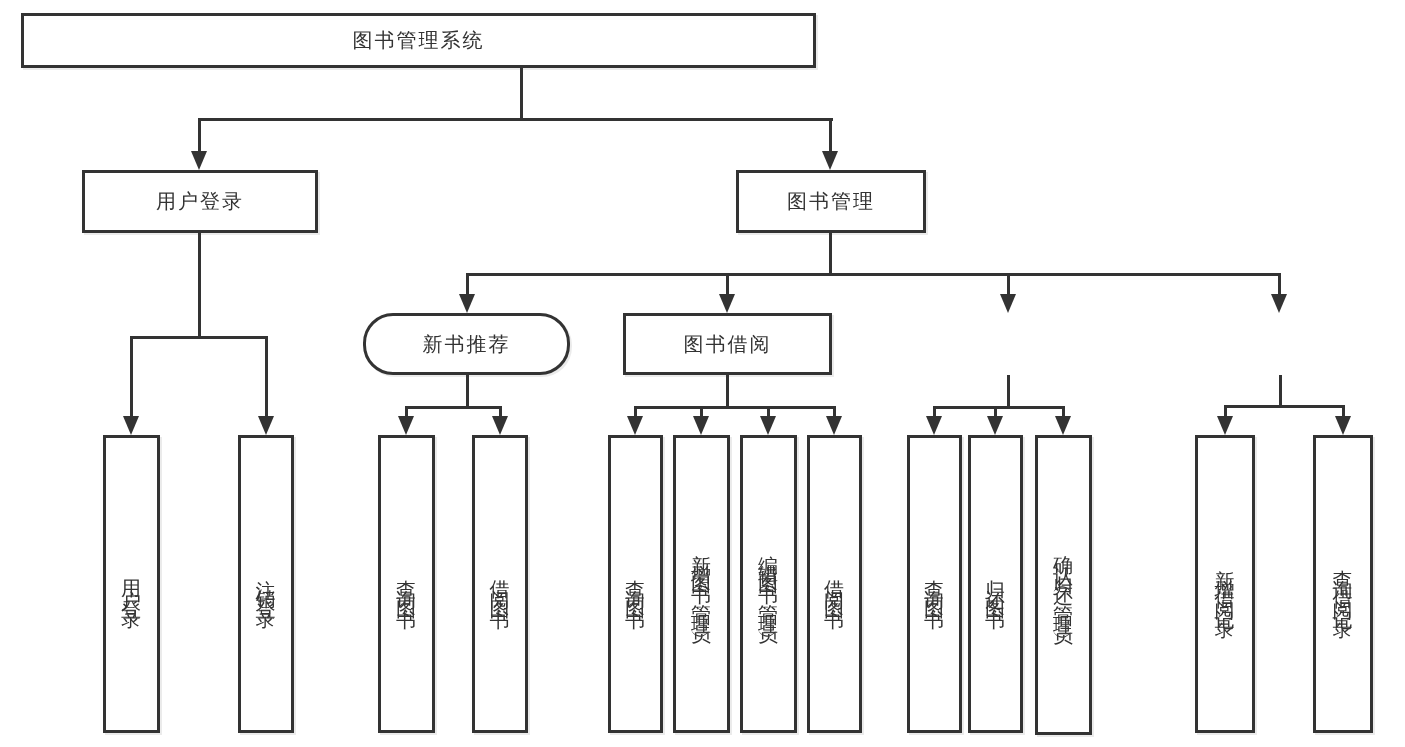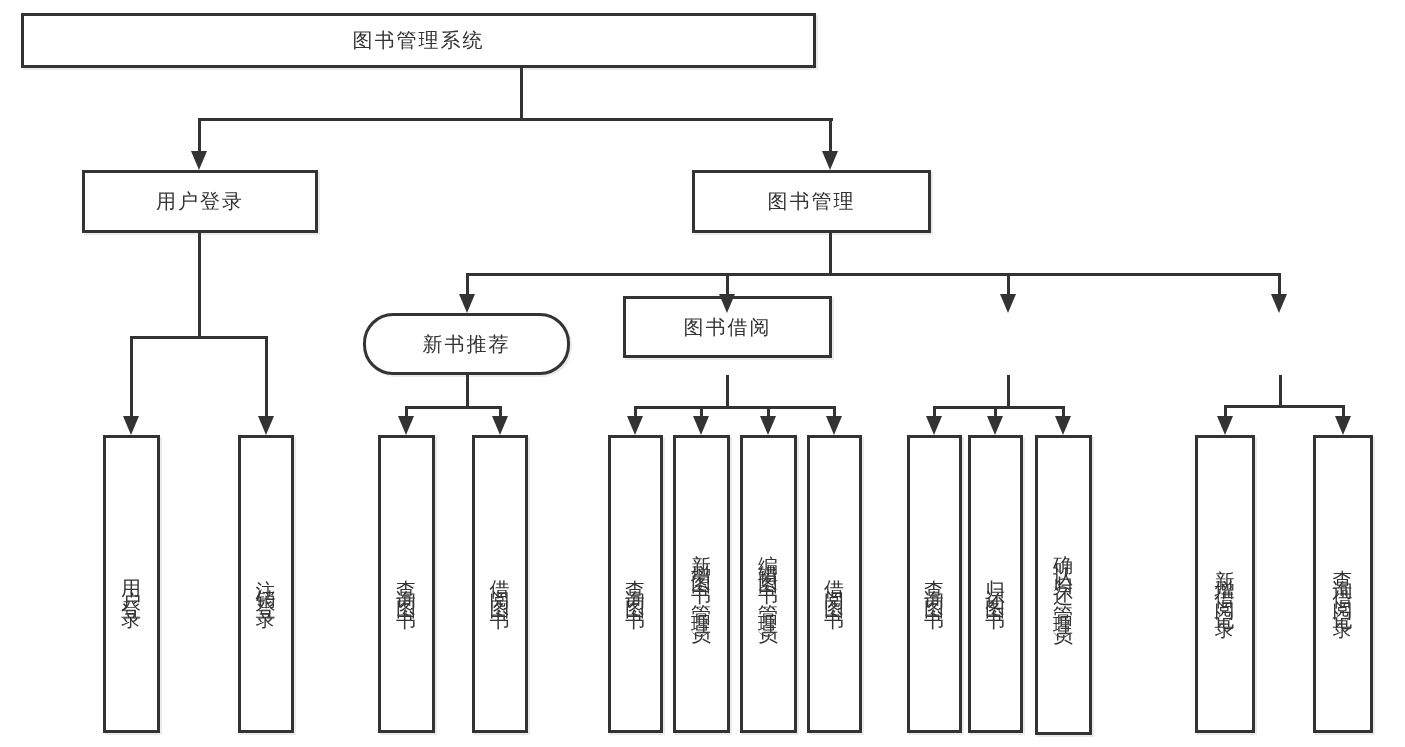--- a/index.html
+++ b/index.html
@@ -65,24 +65,24 @@
   }
 </style>
 </head>
 <body>
 
 <div id="stage">
 
   <div class="hbox" style="left:21px; top:13px; width:795px; height:55px;">图书管理系统</div>
 
   <div class="hbox" style="left:82px; top:170px; width:236px; height:63px;">用户登录</div>
-  <div class="hbox" style="left:692px; top:170px; width:239px; height:63px;font-family:Liberation Serif, serif;">图书管理</div>
+  <div class="hbox" style="left:736px; top:170px; width:190px; height:63px;font-family:Liberation Serif, serif;">图书管理</div>
 
   <div class="hbox" style="left:363px; top:313px; width:207px; height:62px;border-radius:30px;">新书推荐</div>
-  <div class="hbox" style="left:623px; top:296px; width:209px; height:62px;">图书借阅</div>
+  <div class="hbox" style="left:623px; top:313px; width:209px; height:62px;">图书借阅</div>
 
   <div class="vbox" style="left:103px; top:435px; width:57px; height:298px;">
     <span>用户登录</span>
   </div>
   <div class="vbox" style="left:238px; top:435px; width:56px; height:298px;">
     <span>注销登录</span>
   </div>
 
   <div class="vbox" style="left:378px; top:435px; width:57px; height:298px;">
     <span>查询图书</span>

